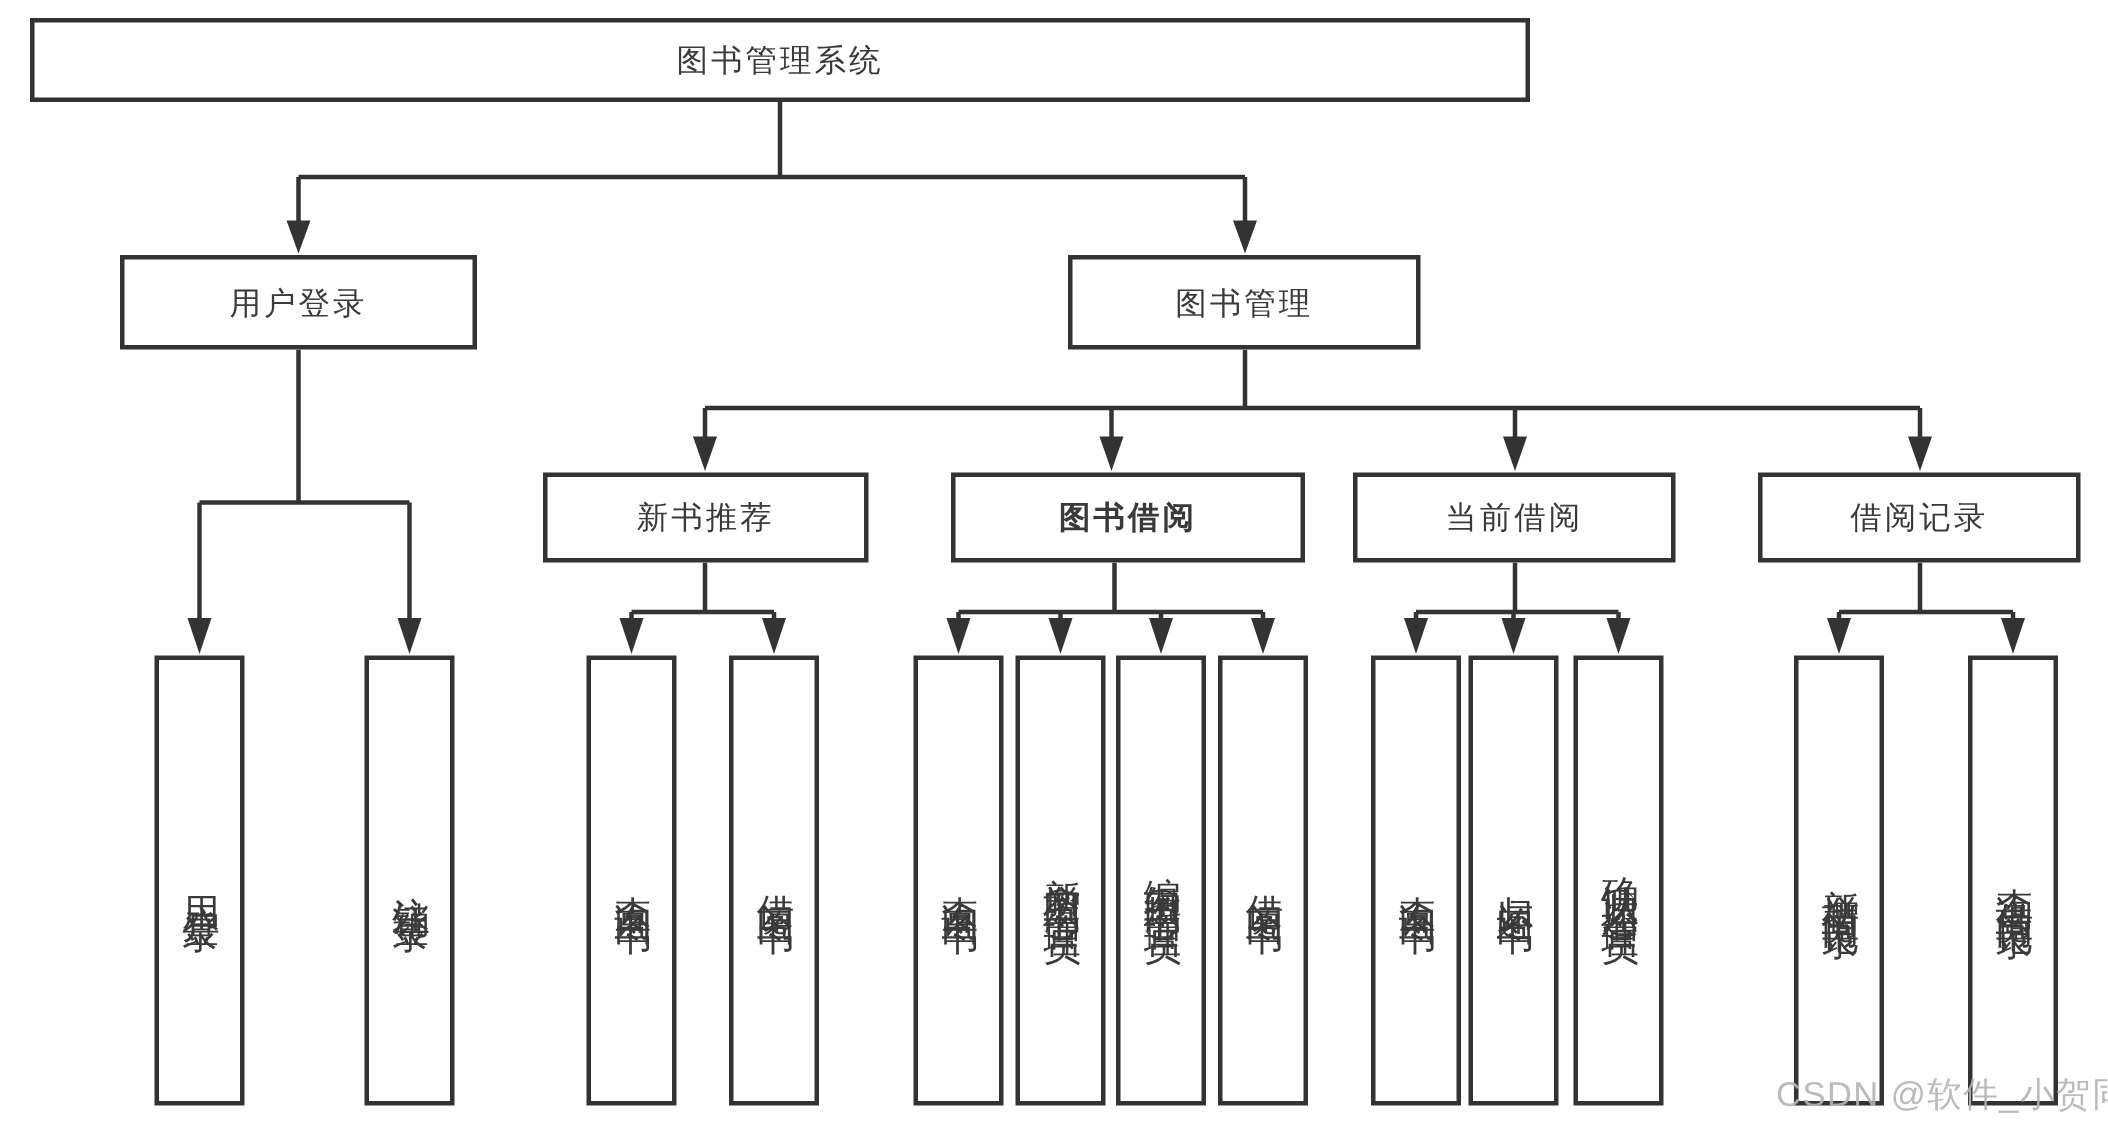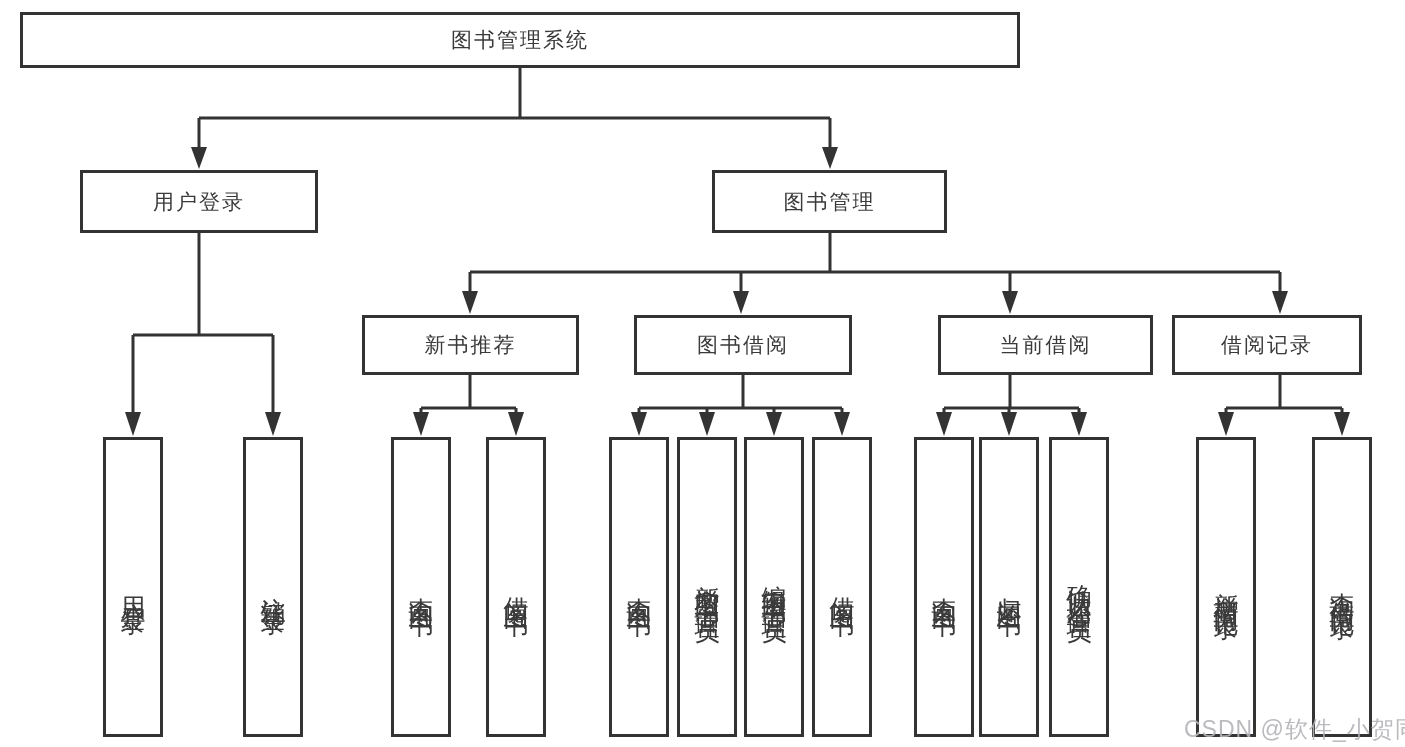--- a/index.html
+++ b/index.html
@@ -42,23 +42,23 @@
     font-size: 25px;
     letter-spacing: 5px;
     line-height: 1;
   }
   .root    { left: 20px;  top: 12px;  width: 1000px; height: 56px; font-size: 21px; }
   .lvl2    { top: 170px;  height: 63px; font-size: 22px; }
   .b-login { left: 80px;  width: 238px; }
   .b-mgmt  { left: 712px; width: 235px; }
   .lvl3    { top: 315px;  height: 60px; }
   .c-new   { left: 362px; width: 217px; }
-  .c-bor   { left: 634px; width: 218px; }
-  .c-cur   { left: 902px; width: 215px; margin-left: 36px; }
-  .c-rec   { left: 1172px; width: 190px; }
+  .c-bor   { left: 634px; width: 236px; font-weight: bold; }
+  .c-cur   { left: 902px; width: 215px; }
+  .c-rec   { left: 1172px; width: 215px; }
   .leaf    { top: 437px;  height: 300px; width: 60px; }
   .lf-0    { left: 103px; }
   .lf-1    { left: 243px; }
   .lf-2    { left: 391px; }
   .lf-3    { left: 486px; }
   .lf-4    { left: 609px; }
   .lf-5    { left: 677px; }
   .lf-6    { left: 744px; }
   .lf-7    { left: 812px; }
   .lf-8    { left: 914px; }

